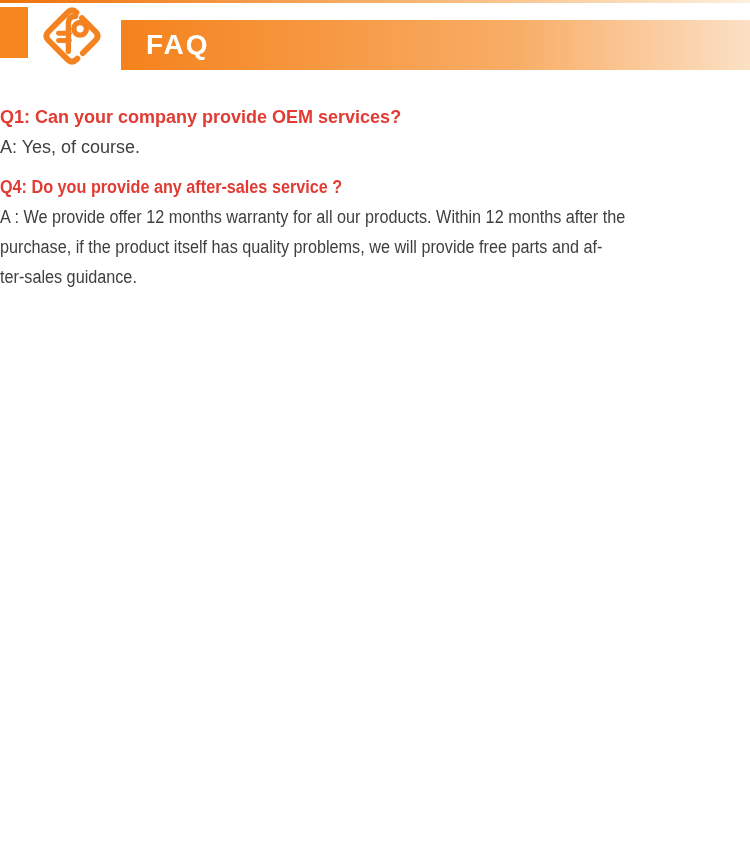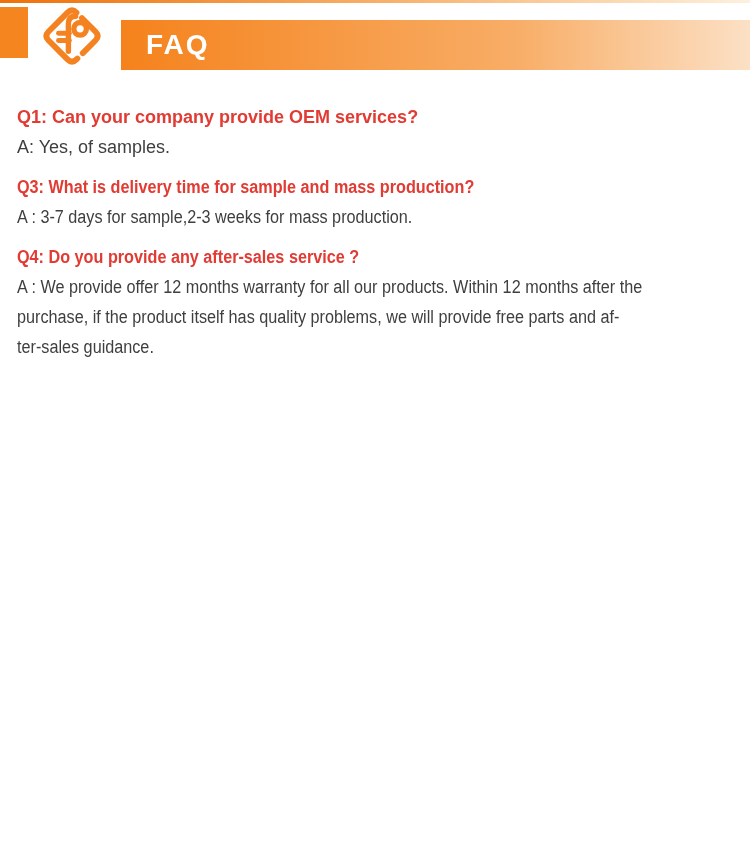--- a/index.html
+++ b/index.html
@@ -33,21 +33,21 @@
   .title-bar .bar-title {
     color: #ffffff;
     font-size: 28px;
     font-weight: bold;
     letter-spacing: 2px;
     padding-left: 25px;
     line-height: 1;
   }
 
   
-  .content { padding: 40px 0 0 17px; }
+  .content { padding: 40px 0 0 0; }
   .qa-item { margin: 0 0 10px 0; }
   .qa-question {
     color: #e13b33;
     font-weight: bold;
     font-size: 18px;
     line-height: 30px;
     margin: 0;
     white-space: pre-line;
   }
   .qa-answer {
@@ -91,28 +91,24 @@
 
   <div class="title-bar">
     <span class="bar-title">FAQ</span>
   </div>
 </div>
 
 <div class="content">
 
   <div class="qa-item">
     <p class="qa-question">Q1: Can your company provide OEM services?</p>
-    <p class="qa-answer">A: Yes, of samples.</p>
+    <p class="qa-answer">A: Yes, of course.</p>
   </div>
 
 
-  <div class="qa-item">
-    <p class="qa-question cond">Q3: What is delivery time for sample and mass production?</p>
-    <p class="qa-answer cond">A : 3-7 days for sample,2-3 weeks for mass production.</p>
-  </div>
 
   <div class="qa-item">
     <p class="qa-question cond">Q4: Do you provide any after-sales service ?</p>
     <p class="qa-answer cond">A : We provide offer 12 months warranty for all our products. Within 12 months after the
 purchase, if the product itself has quality problems, we will provide free parts and af-
 ter-sales guidance.</p>
   </div>
 
 
 

